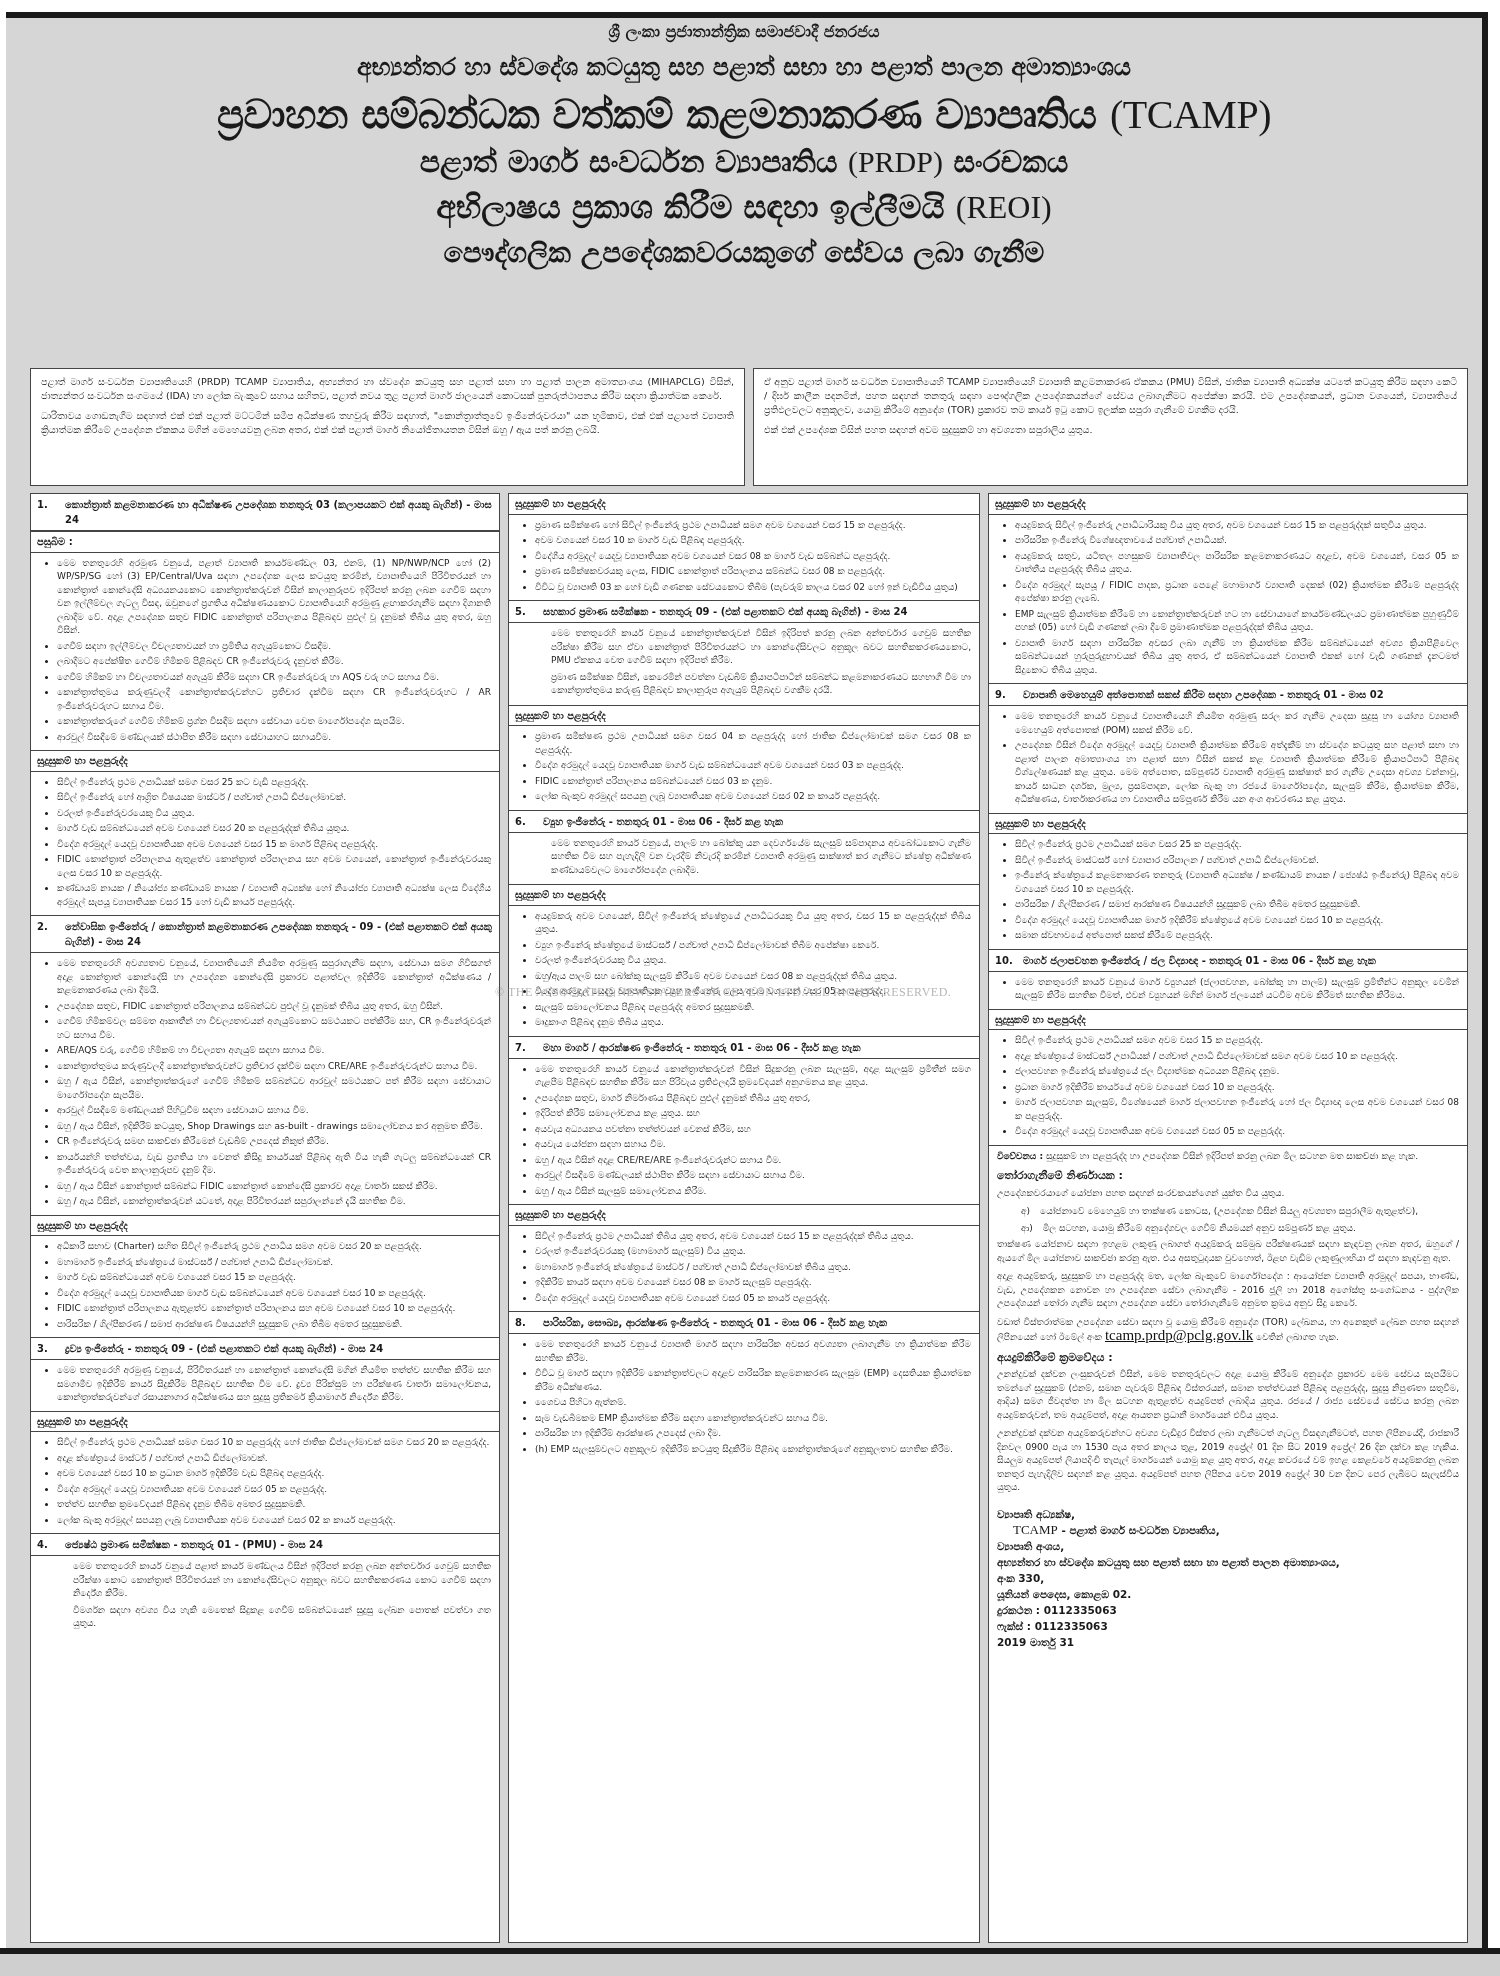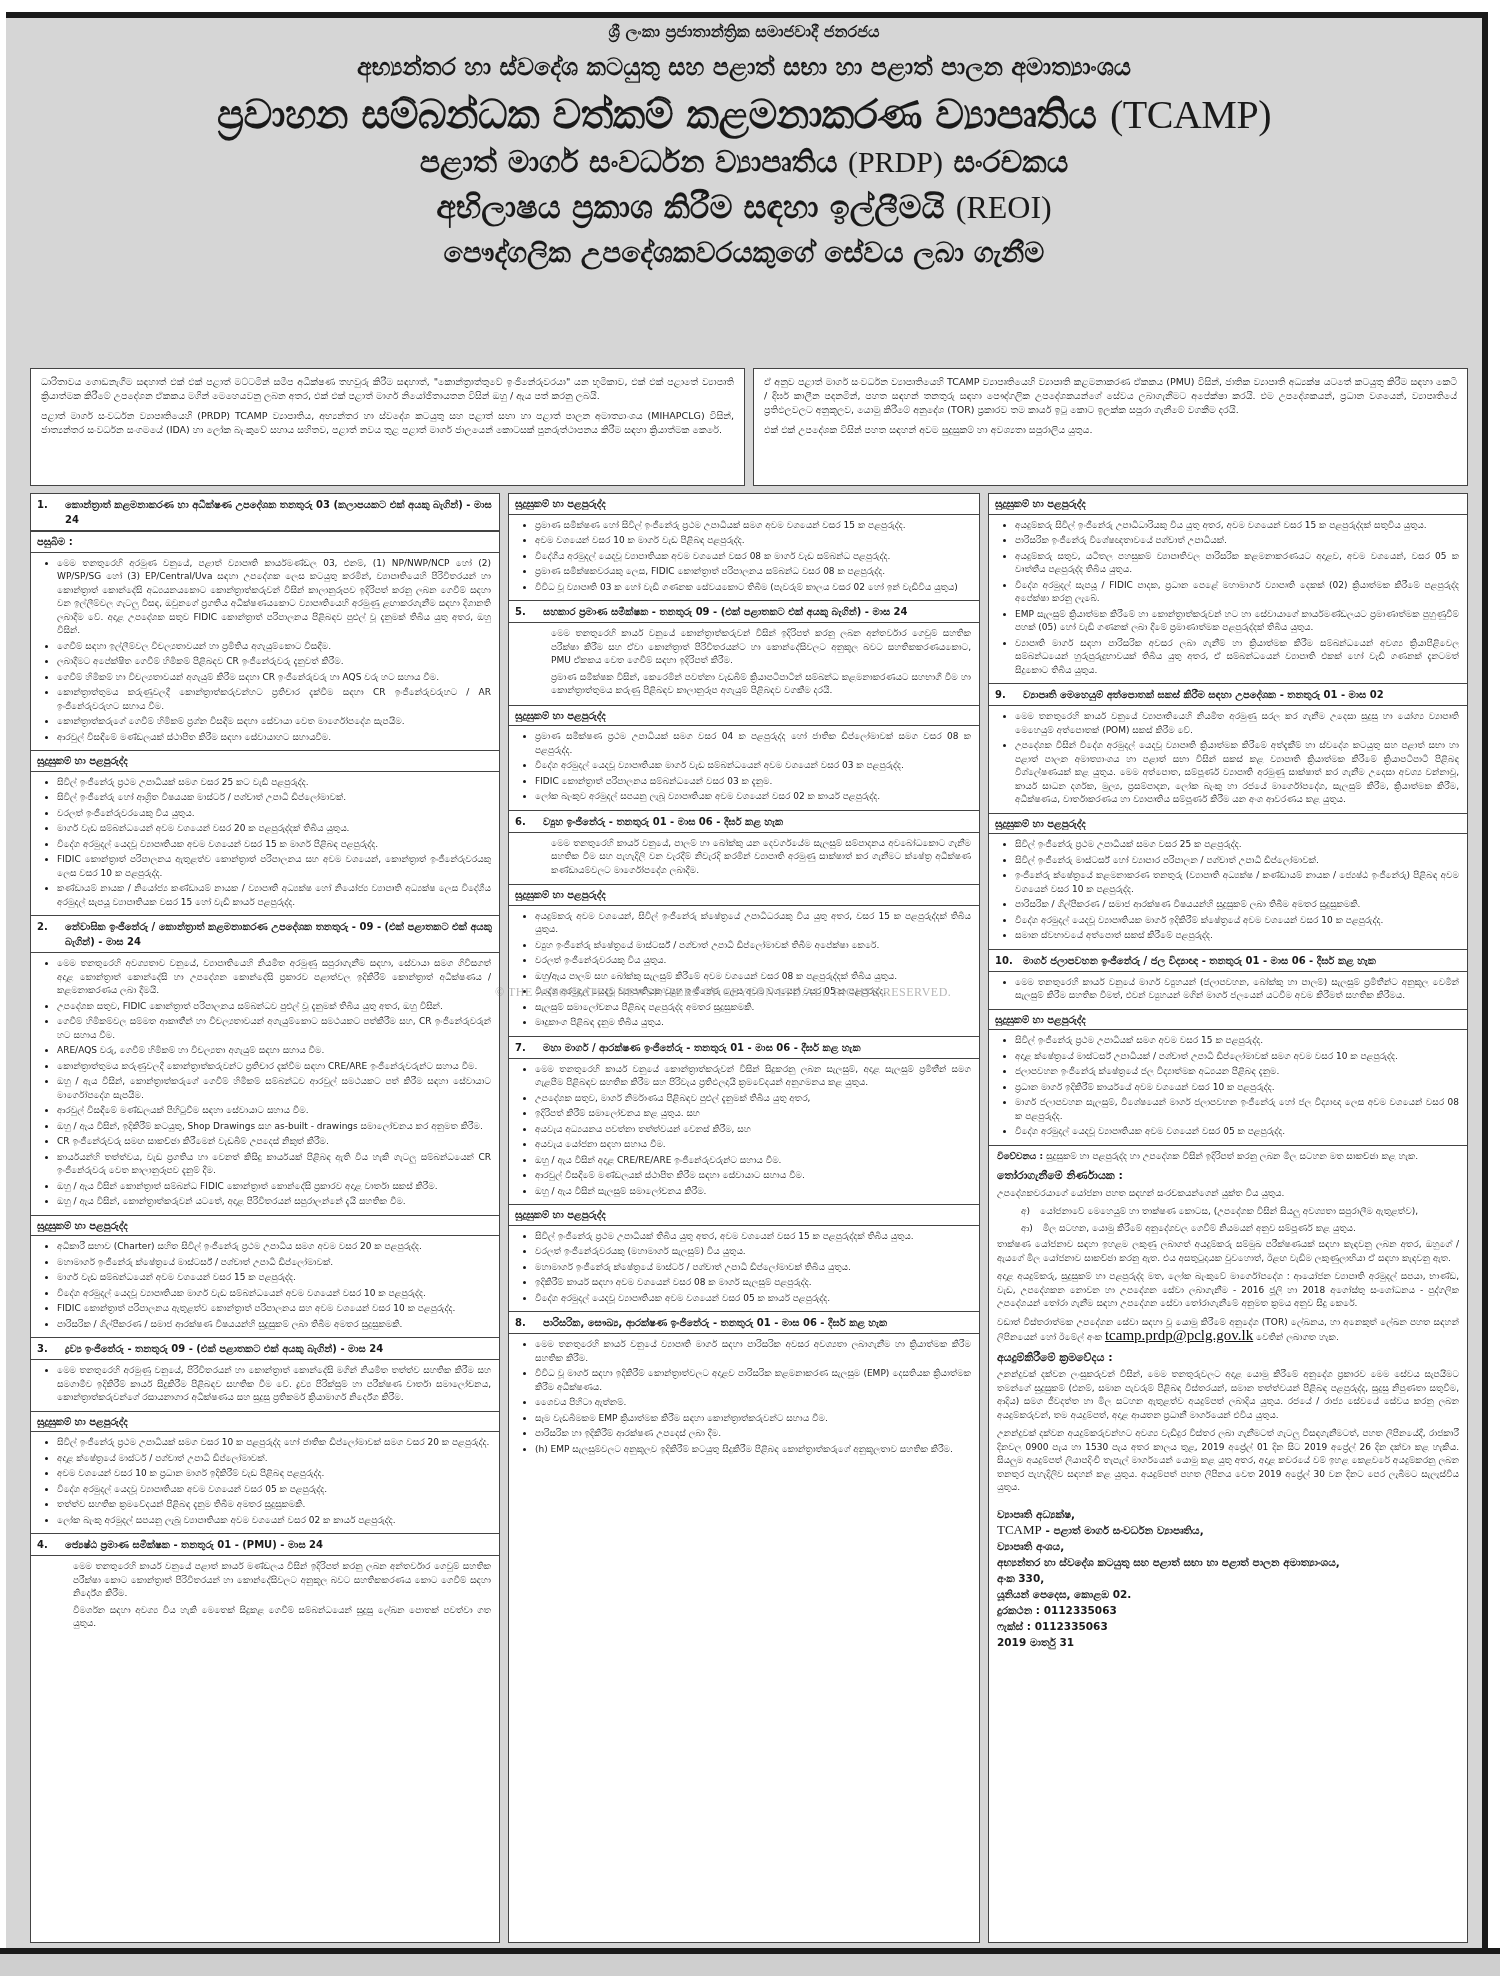--- a/index.html
+++ b/index.html
@@ -64,21 +64,21 @@
   ul.bul li { margin: 0 0 2px 0; text-align: justify; }
   .para { padding: 4px 8px 4px 42px; text-align: justify; }
   .para p { margin: 0 0 3px 0; }
 
   .plain { padding: 4px 8px; text-align: justify; }
   .plain p { margin: 0 0 5px 0; }
   .bold-h { font-weight: bold; font-size: 11px; margin: 6px 0 4px 0; }
   .opt { padding-left: 24px; display: flex; gap: 10px; margin-bottom: 3px; }
   .email { font-family: "Liberation Serif", serif; font-size: 15px; text-decoration: underline; color: #111; }
   .addr { font-weight: bold; font-size: 10.5px; line-height: 16px; padding: 2px 8px; }
-  .addr .latin { font-family: "Liberation Serif", serif; font-weight: normal; font-size: 13px; }
+  .addr .latin { font-family: "Liberation Serif", serif; font-weight: normal; font-size: 13px; margin-left: 16px; }
 
   .watermark {
     position: absolute; top: 985px; left: 495px; width: 500px;
     font-family: "Liberation Serif", serif; font-size: 12px; color: rgba(120,120,120,0.55);
     white-space: nowrap; letter-spacing: 0.5px; pointer-events: none;
   }
   .bottom-bar {
     position: absolute; left: 0; top: 1948px; width: 1500px; height: 6px; background: #1a1a1a;
   }
   .bottom-strip {
@@ -94,22 +94,22 @@
     <div class="h-l2">අභ්‍යන්තර හා ස්වදේශ කටයුතු සහ පළාත් සභා හා පළාත් පාලන අමාත්‍යාංශය</div>
     <div class="h-l3"><span>ප්‍රවාහන සම්බන්ධක වත්කම් කළමනාකරණ ව්‍යාපෘතිය </span><span class="latin">(TCAMP)</span></div>
     <div class="h-l4"><span>පළාත් මාර්ග සංවර්ධන ව්‍යාපෘතිය </span><span class="latin">(PRDP)</span><span> සංරචකය</span></div>
     <div class="h-l6"><span>අභිලාෂය ප්‍රකාශ කිරීම සඳහා ඉල්ලීමයි </span><span class="latin">(REOI)</span></div>
     <div class="h-l7">පෞද්ගලික උපදේශකවරයකුගේ සේවය ලබා ගැනීම</div>
   </div>
 </div>
 
 <div class="intro">
   <div class="intro-box">
+    <p>පළාත් මාර්ග සංවර්ධන ව්‍යාපෘතියෙහි (PRDP) TCAMP ව්‍යාපෘතිය, අභ්‍යන්තර හා ස්වදේශ කටයුතු සහ පළාත් සභා හා පළාත් පාලන අමාත්‍යාංශය (MIHAPCLG) විසින්, ජාත්‍යන්තර සංවර්ධන සංගමයේ (IDA) හා ලෝක බැංකුවේ සහාය සහිතව, පළාත් නවය තුළ පළාත් මාර්ග ජාලයෙන් කොටසක් පුනරුත්ථාපනය කිරීම සඳහා ක්‍රියාත්මක කෙරේ.</p>
     <p>ධාරිතාවය ගොඩනැගීම සඳහාත් එක් එක් පළාත් මට්ටමින් සමීප අධීක්ෂණ තහවුරු කිරීම සඳහාත්, "කොන්ත්‍රාත්තුවේ ඉංජිනේරුවරයා" යන භූමිකාව, එක් එක් පළාතේ ව්‍යාපෘති ක්‍රියාත්මක කිරීමේ උපදේශන ඒකකය මගින් මෙහෙයවනු ලබන අතර, එක් එක් පළාත් මාර්ග නියෝජිතායතන විසින් ඔහු / ඇය පත් කරනු ලබයි.</p>
-    <p>පළාත් මාර්ග සංවර්ධන ව්‍යාපෘතියෙහි (PRDP) TCAMP ව්‍යාපෘතිය, අභ්‍යන්තර හා ස්වදේශ කටයුතු සහ පළාත් සභා හා පළාත් පාලන අමාත්‍යාංශය (MIHAPCLG) විසින්, ජාත්‍යන්තර සංවර්ධන සංගමයේ (IDA) හා ලෝක බැංකුවේ සහාය සහිතව, පළාත් නවය තුළ පළාත් මාර්ග ජාලයෙන් කොටසක් පුනරුත්ථාපනය කිරීම සඳහා ක්‍රියාත්මක කෙරේ.</p>
   </div>
   <div class="intro-box">
     <p>ඒ අනුව පළාත් මාර්ග සංවර්ධන ව්‍යාපෘතියෙහි TCAMP ව්‍යාපෘතියෙහි ව්‍යාපෘති කළමනාකරණ ඒකකය (PMU) විසින්, ජාතික ව්‍යාපෘති අධ්‍යක්ෂ යටතේ කටයුතු කිරීම සඳහා කෙටි / දීර්ඝ කාලීන පදනමින්, පහත සඳහන් තනතුරු සඳහා පෞද්ගලික උපදේශකයන්ගේ සේවය ලබාගැනීමට අපේක්ෂා කරයි. එම උපදේශකයන්, ප්‍රධාන වශයෙන්, ව්‍යාපෘතියේ ප්‍රතිඵලවලට අනුකූලව, යොමු කිරීමේ අනුදේශ (TOR) ප්‍රකාරව තම කාර්ය ඉටු කොට ඉලක්ක සපුරා ගැනීමේ වගකීම දරයි.</p>
     <p>එක් එක් උපදේශක විසින් පහත සඳහන් අවම සුදුසුකම් හා අවශ්‍යතා සපුරාලිය යුතුය.</p>
   </div>
 </div>
 
 <div class="columns">
 
   <div class="col col1">

